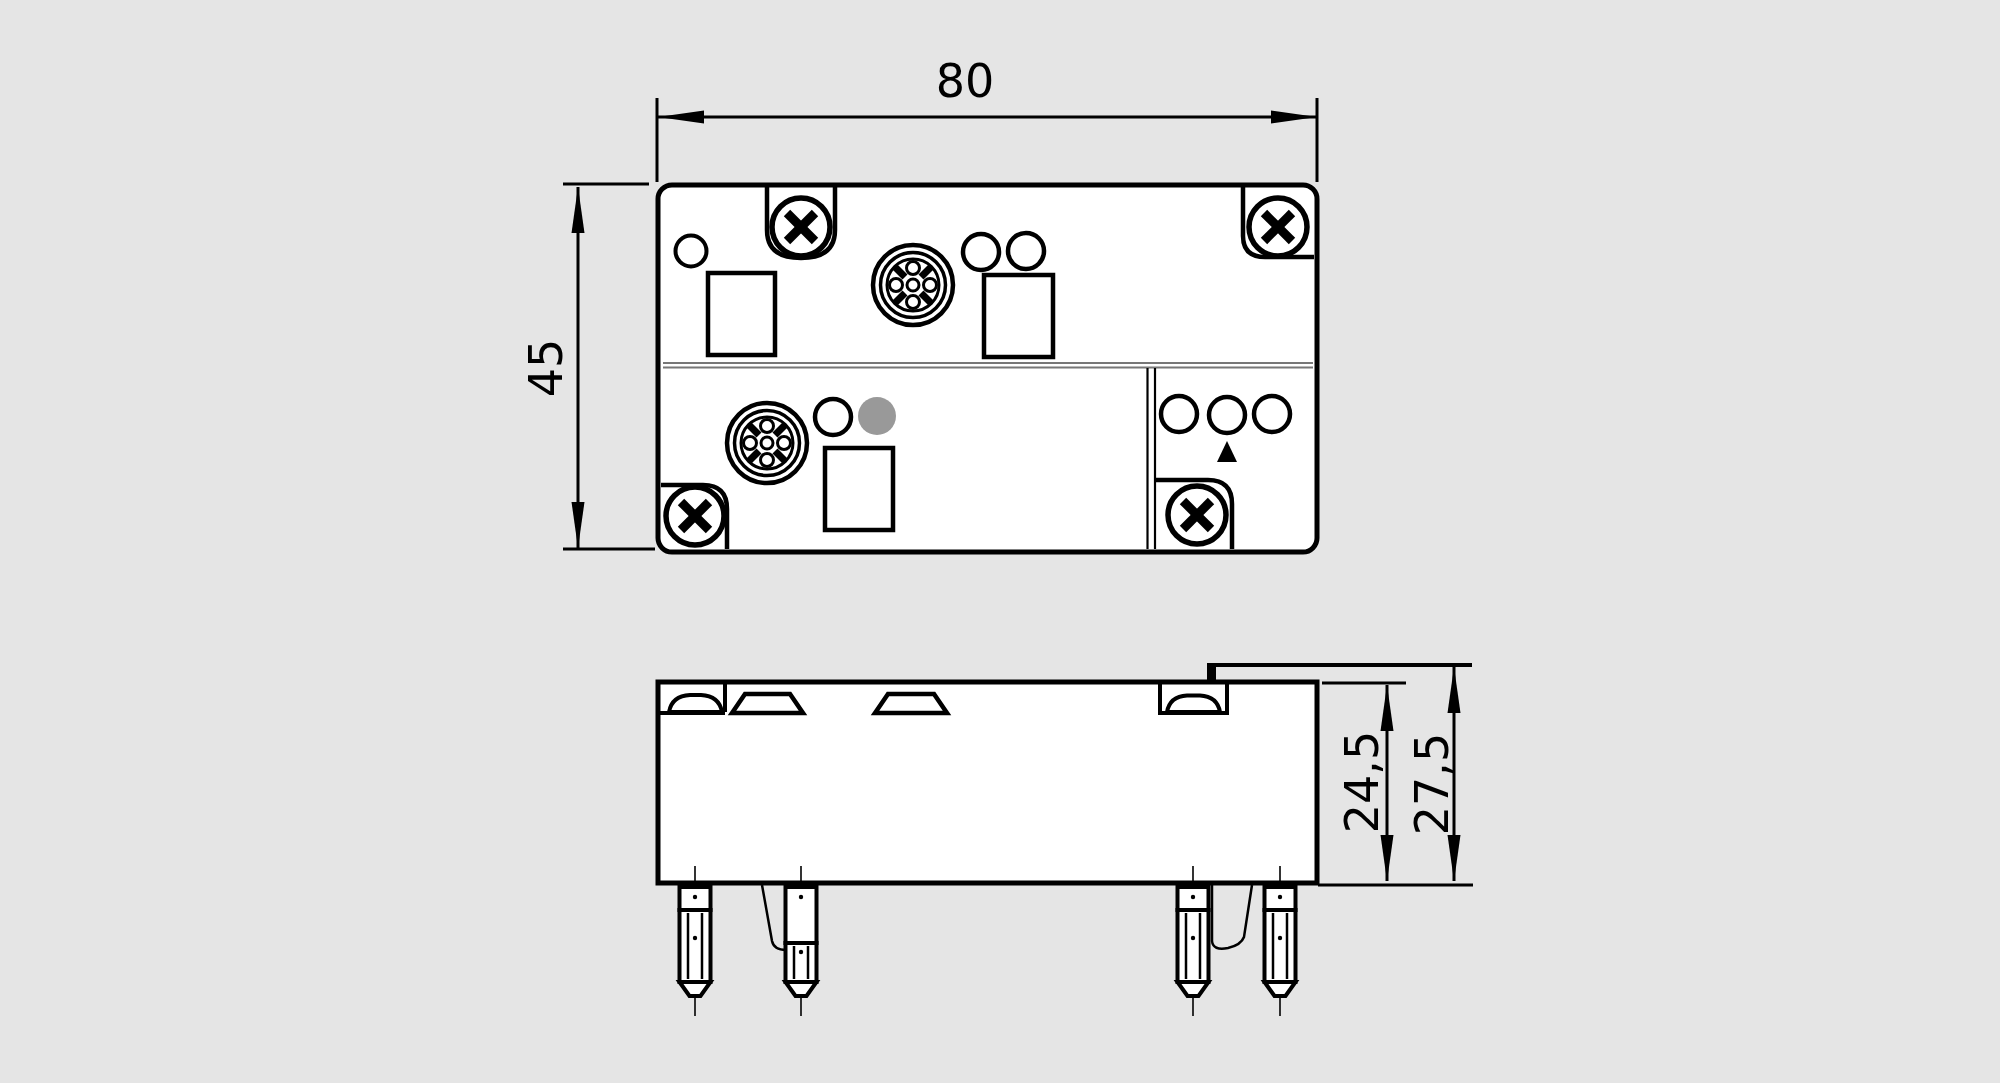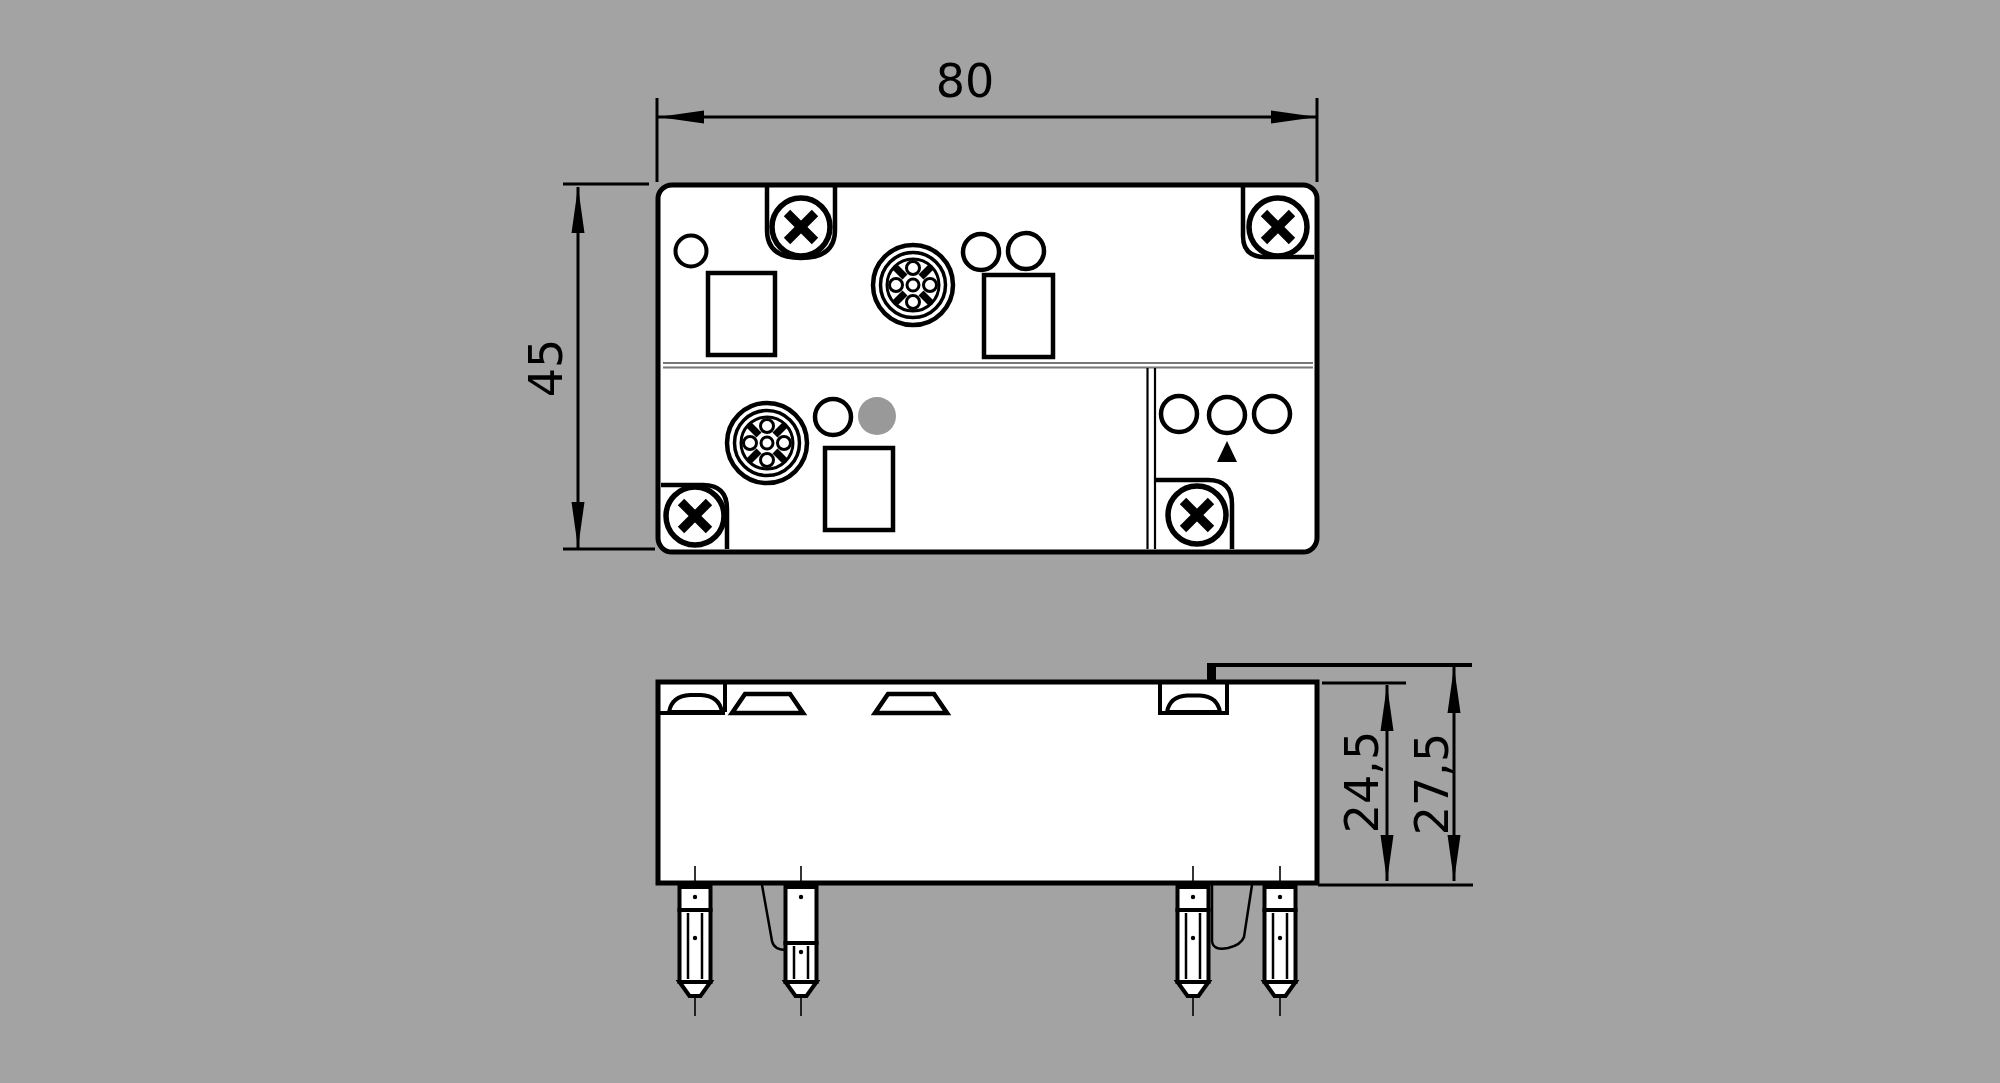--- a/index.html
+++ b/index.html
@@ -1,19 +1,19 @@
 <!DOCTYPE html>
 <html><head>
 <meta charset="utf-8">
 <style>
   html,body{margin:0;padding:0;background:#ffffff;}
   .canvas{
     position:relative;
     width:2000px;height:1083px;
-    background:#a3a3a3;
+    background:#e5e5e5;
     font-family:"DejaVu Sans",sans-serif;
     overflow:hidden;
   }
   svg{display:block;}
   
   .body-line{stroke:#000;stroke-width:5;fill:#ffffff;}
   .feat{stroke:#000;stroke-width:4.5;fill:#ffffff;}
   .feat-open{stroke:#000;stroke-width:4.5;fill:none;}
   .feat4{stroke:#000;stroke-width:4;fill:#ffffff;}
   .feat4-open{stroke:#000;stroke-width:4;fill:none;}

